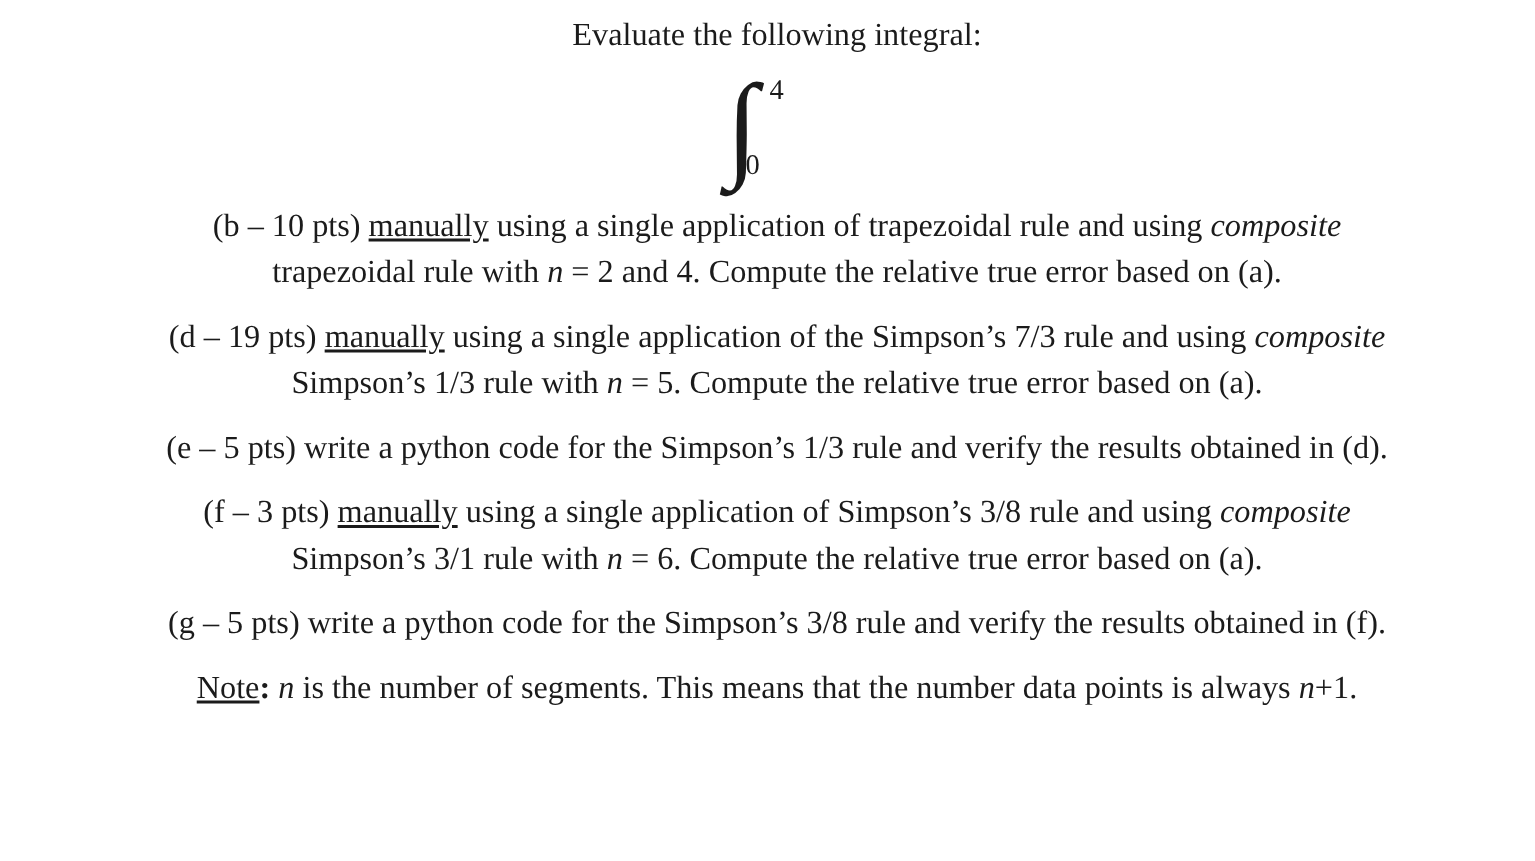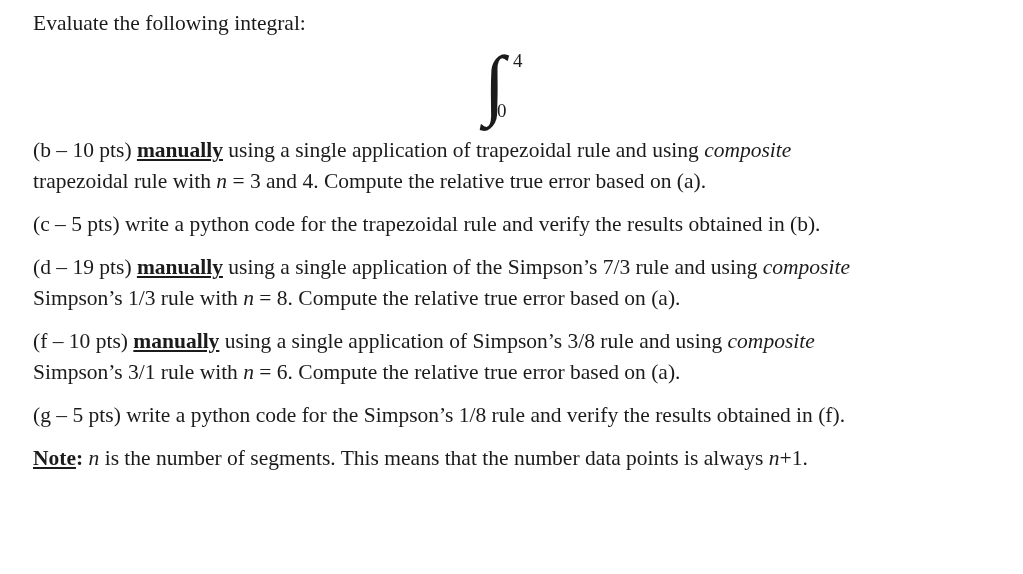--- a/index.html
+++ b/index.html
@@ -9,29 +9,30 @@
     width: 1023px;
     height: 574px;
     overflow: hidden;
     color: #1b1b1b;
     font-family: "Liberation Serif", "DejaVu Serif", serif;
   }
   .page {
     padding: 8px 20px 0 33px;
     box-sizing: border-box;
     width: 1023px;
+    text-align: center;
   }
   .para {
     margin: 0 0 12px 0;
     font-size: 21.5px;
     line-height: 31px;
     white-space: nowrap;
   }
   .bu {
-    font-weight: bold;
+    font-weight: normal;
     text-decoration: underline;
     text-decoration-thickness: 2px;
     text-underline-offset: 2px;
   }
   .bold { font-weight: bold; }
   .it { font-style: italic; }
 
   
   .formula-row {
     height: 70px;
@@ -96,26 +97,26 @@
     <span class="formula">
       <span class="int-wrap">
         <span class="int-sign">∫</span>
         <span class="int-upper">4</span>
         <span class="int-lower">0</span>
       </span>
     </span>
   </div>
 
 
-  <p class="para"><span>(b – 10 pts) </span><span class="bu">manually</span><span> using a single application of trapezoidal rule and using </span><span class="it">composite</span><br><span>trapezoidal rule with </span><span class="it">n</span><span> = 3 and 4. Compute the relative true error based on (a).</span></p>
-
-  <p class="para"><span>(c – 5 pts) write a python code for the trapezoidal rule and verify the results obtained in (b).</span></p>
-
-  <p class="para"><span>(d – 19 pts) </span><span class="bu">manually</span><span> using a single application of the Simpson’s 7/3 rule and using </span><span class="it">composite</span><br><span>Simpson’s 1/3 rule with </span><span class="it">n</span><span> = 8. Compute the relative true error based on (a).</span></p>
+  <p class="para"><span>(b – 10 pts) </span><span class="bu">manually</span><span> using a single application of trapezoidal rule and using </span><span class="it">composite</span><br><span>trapezoidal rule with </span><span class="it">n</span><span> = 2 and 4. Compute the relative true error based on (a).</span></p>
 
 
-  <p class="para"><span>(f – 10 pts) </span><span class="bu">manually</span><span> using a single application of Simpson’s 3/8 rule and using </span><span class="it">composite</span><br><span>Simpson’s 3/1 rule with </span><span class="it">n</span><span> = 6. Compute the relative true error based on (a).</span></p>
+  <p class="para"><span>(d – 19 pts) </span><span class="bu">manually</span><span> using a single application of the Simpson’s 7/3 rule and using </span><span class="it">composite</span><br><span>Simpson’s 1/3 rule with </span><span class="it">n</span><span> = 5. Compute the relative true error based on (a).</span></p>
 
-  <p class="para"><span>(g – 5 pts) write a python code for the Simpson’s 1/8 rule and verify the results obtained in (f).</span></p>
+  <p class="para"><span>(e – 5 pts) write a python code for the Simpson’s 1/3 rule and verify the results obtained in (d).</span></p>
+
+  <p class="para"><span>(f – 3 pts) </span><span class="bu">manually</span><span> using a single application of Simpson’s 3/8 rule and using </span><span class="it">composite</span><br><span>Simpson’s 3/1 rule with </span><span class="it">n</span><span> = 6. Compute the relative true error based on (a).</span></p>
+
+  <p class="para"><span>(g – 5 pts) write a python code for the Simpson’s 3/8 rule and verify the results obtained in (f).</span></p>
 
   <p class="para"><span class="bu">Note</span><span class="bold">:</span><span> </span><span class="it">n</span><span> is the number of segments. This means that the number data points is always </span><span class="it">n</span><span>+1.</span></p>
 
 </div>
 
 </body></html>

